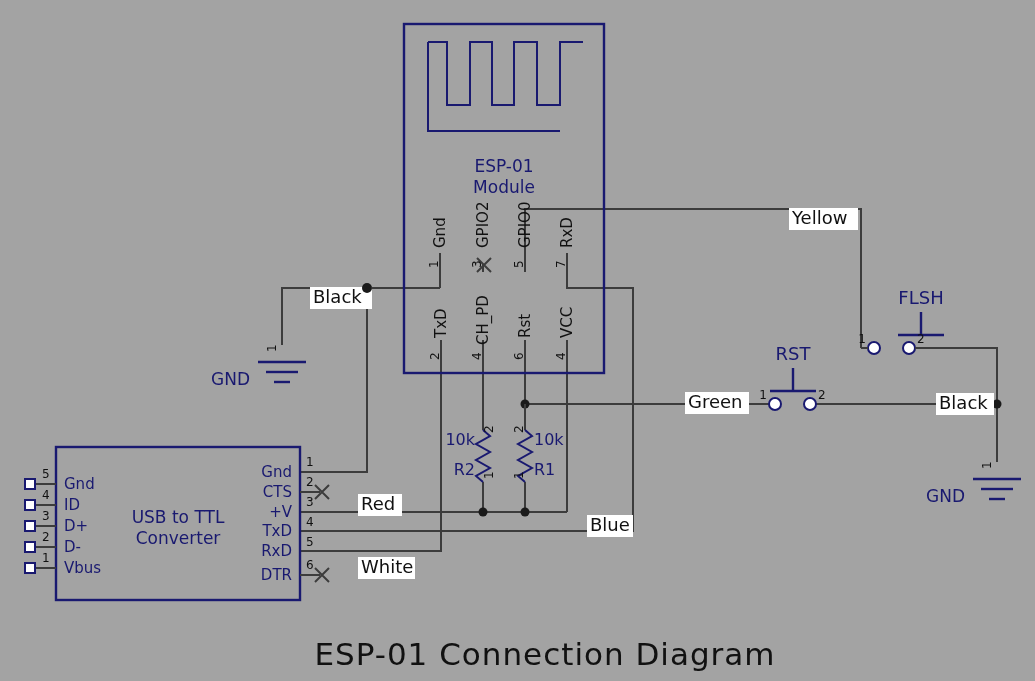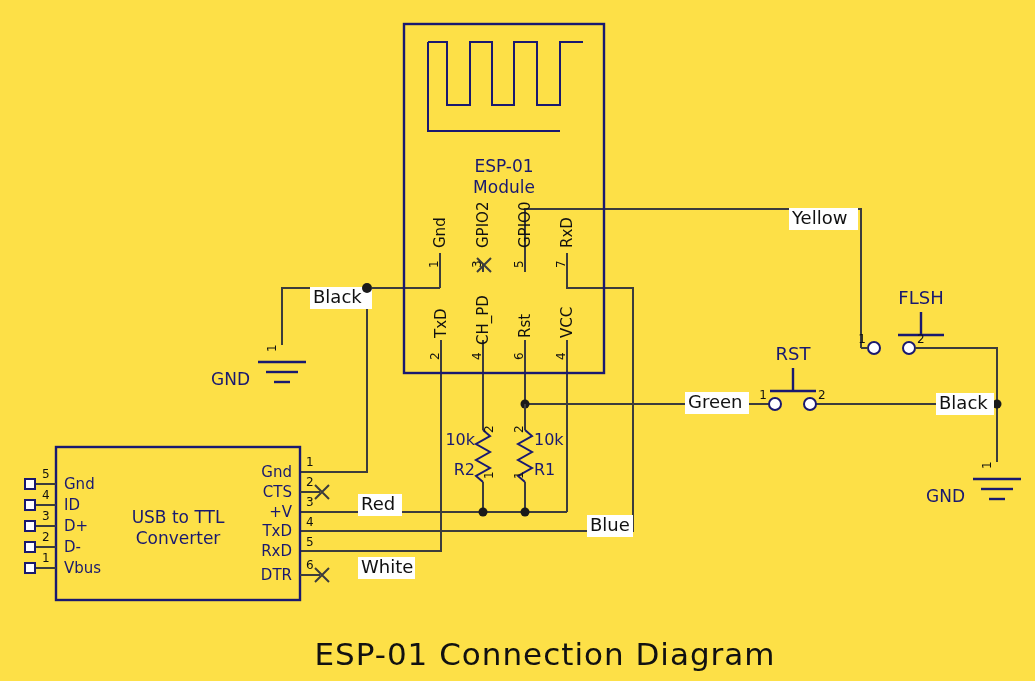--- a/index.html
+++ b/index.html
@@ -7,21 +7,21 @@
     padding: 0;
     background: #ffffff;
   }
   body {
     font-family: "DejaVu Sans", sans-serif;
   }
   #diagram-root {
     position: relative;
     width: 1035px;
     height: 681px;
-    background: #fde047;
+    background: #a3a3a3;
     overflow: hidden;
   }
   #schematic {
     position: absolute;
     top: 0;
     left: 0;
     width: 1035px;
     height: 681px;
   }
   .wire {

